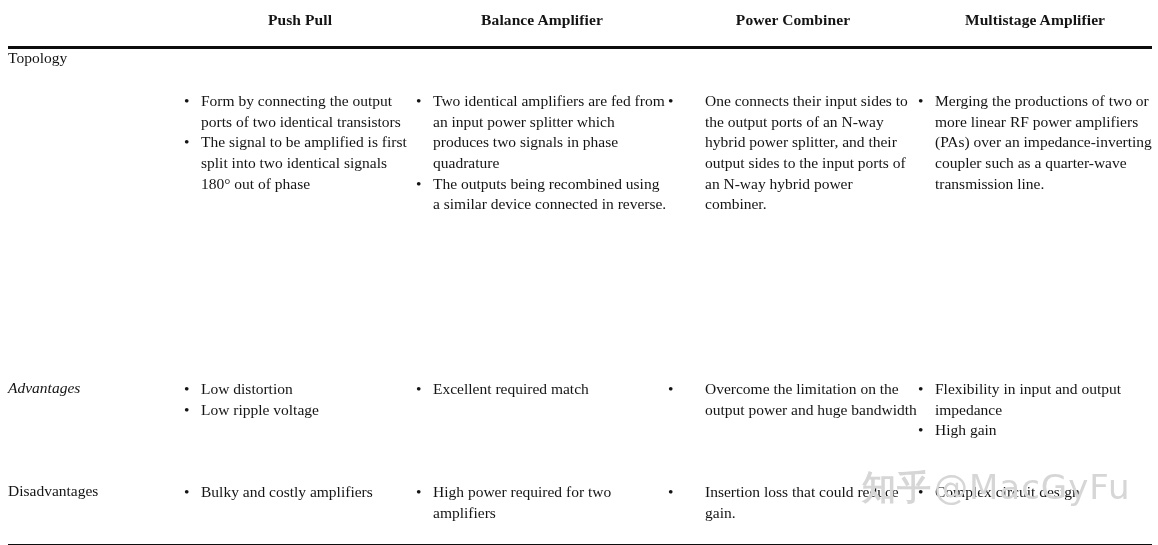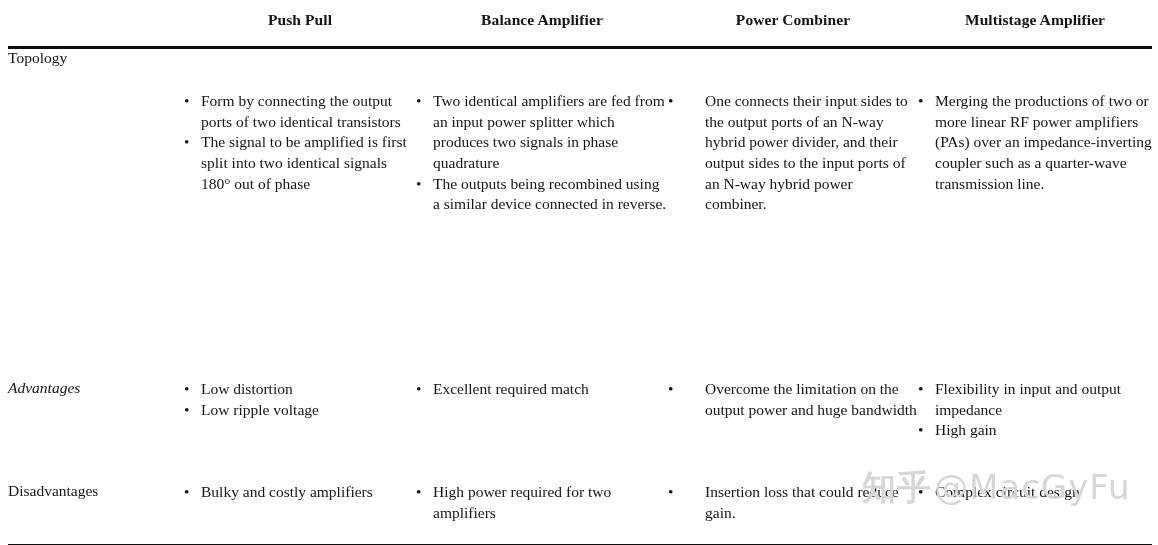--- a/index.html
+++ b/index.html
@@ -167,21 +167,21 @@
             </ul>
         </td>
         <td class="cell-bal">
           <ul class="blist">
               <li><span class="bullet">•</span><span>Two identical amplifiers are fed from an input power splitter which produces two signals in phase quadrature</span></li>
               <li><span class="bullet">•</span><span>The outputs being recombined using a similar device connected in reverse.</span></li>
             </ul>
         </td>
         <td class="cell-pow">
           <ul class="blist">
-              <li><span class="bullet">•</span><span>One connects their input sides to the output ports of an N-way hybrid power divider, and their output sides to the input ports of an N-way hybrid power combiner.</span></li>
+              <li><span class="bullet">•</span><span>One connects their input sides to the output ports of an N-way hybrid power splitter, and their output sides to the input ports of an N-way hybrid power combiner.</span></li>
             </ul>
         </td>
         <td class="cell-mul">
           <ul class="blist">
               <li><span class="bullet">•</span><span>Merging the productions of two or more linear RF power amplifiers (PAs) over an impedance-inverting coupler such as a quarter-wave transmission line.</span></li>
             </ul>
         </td>
       </tr>
 
       <tr class="body-row r-advantages">

